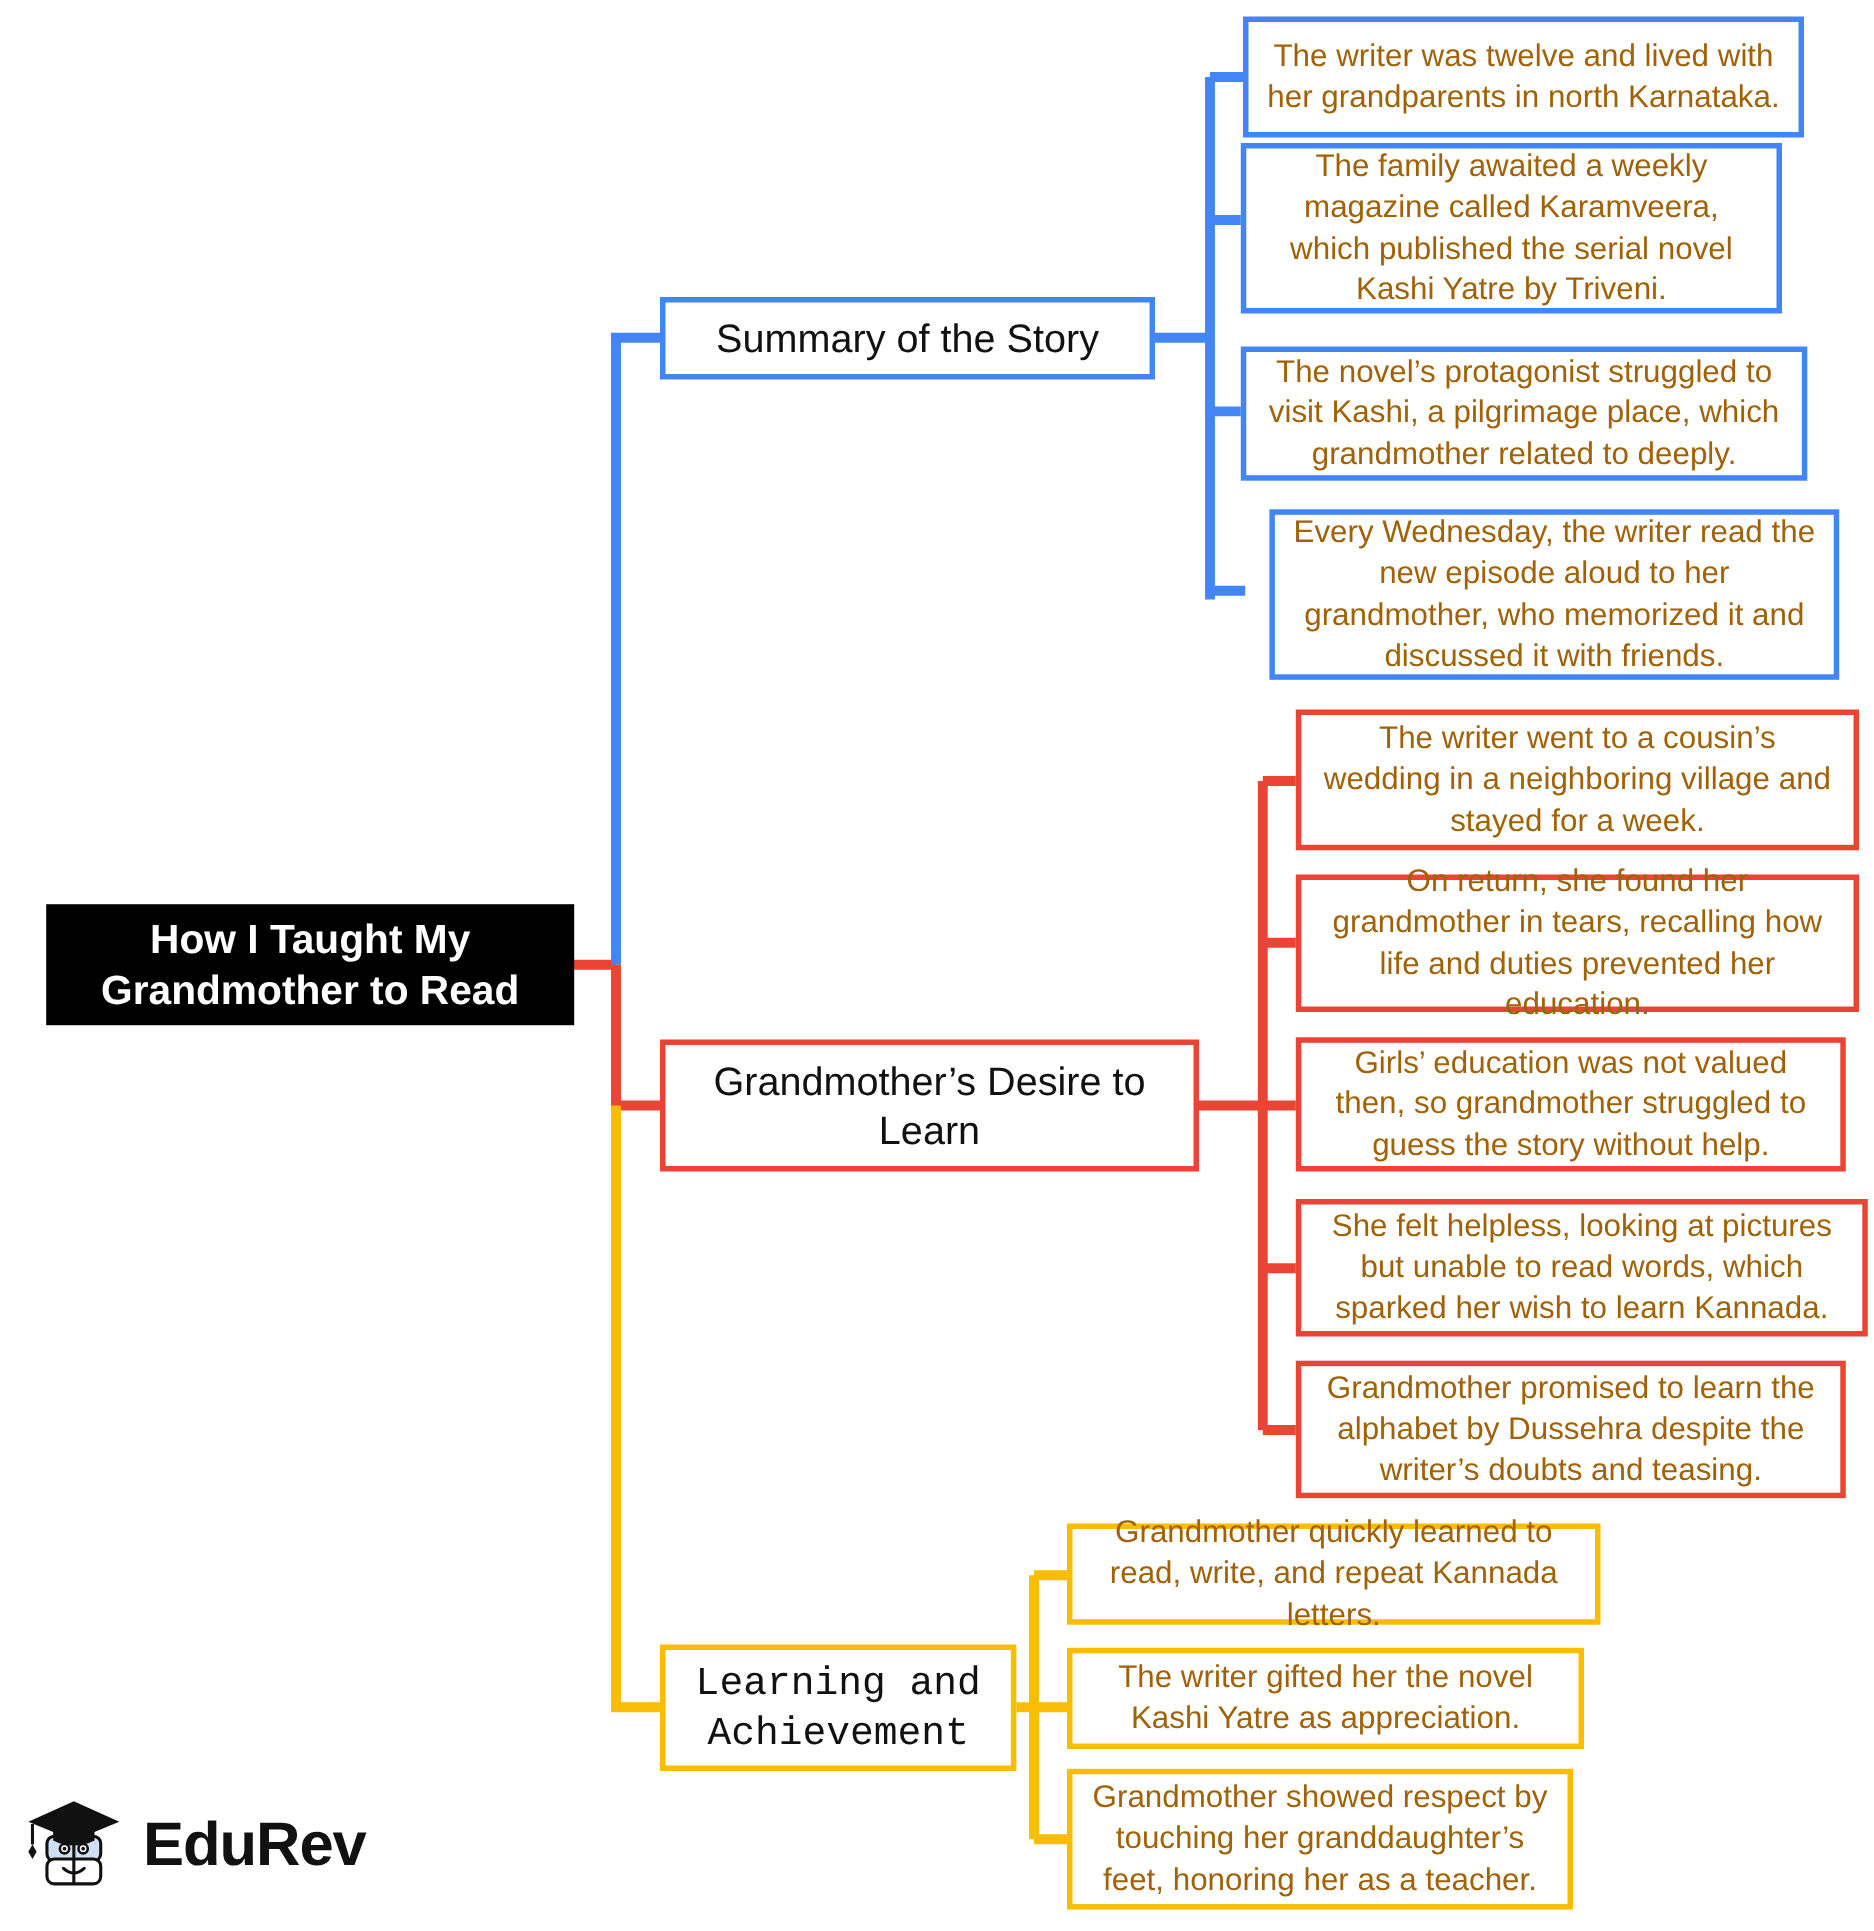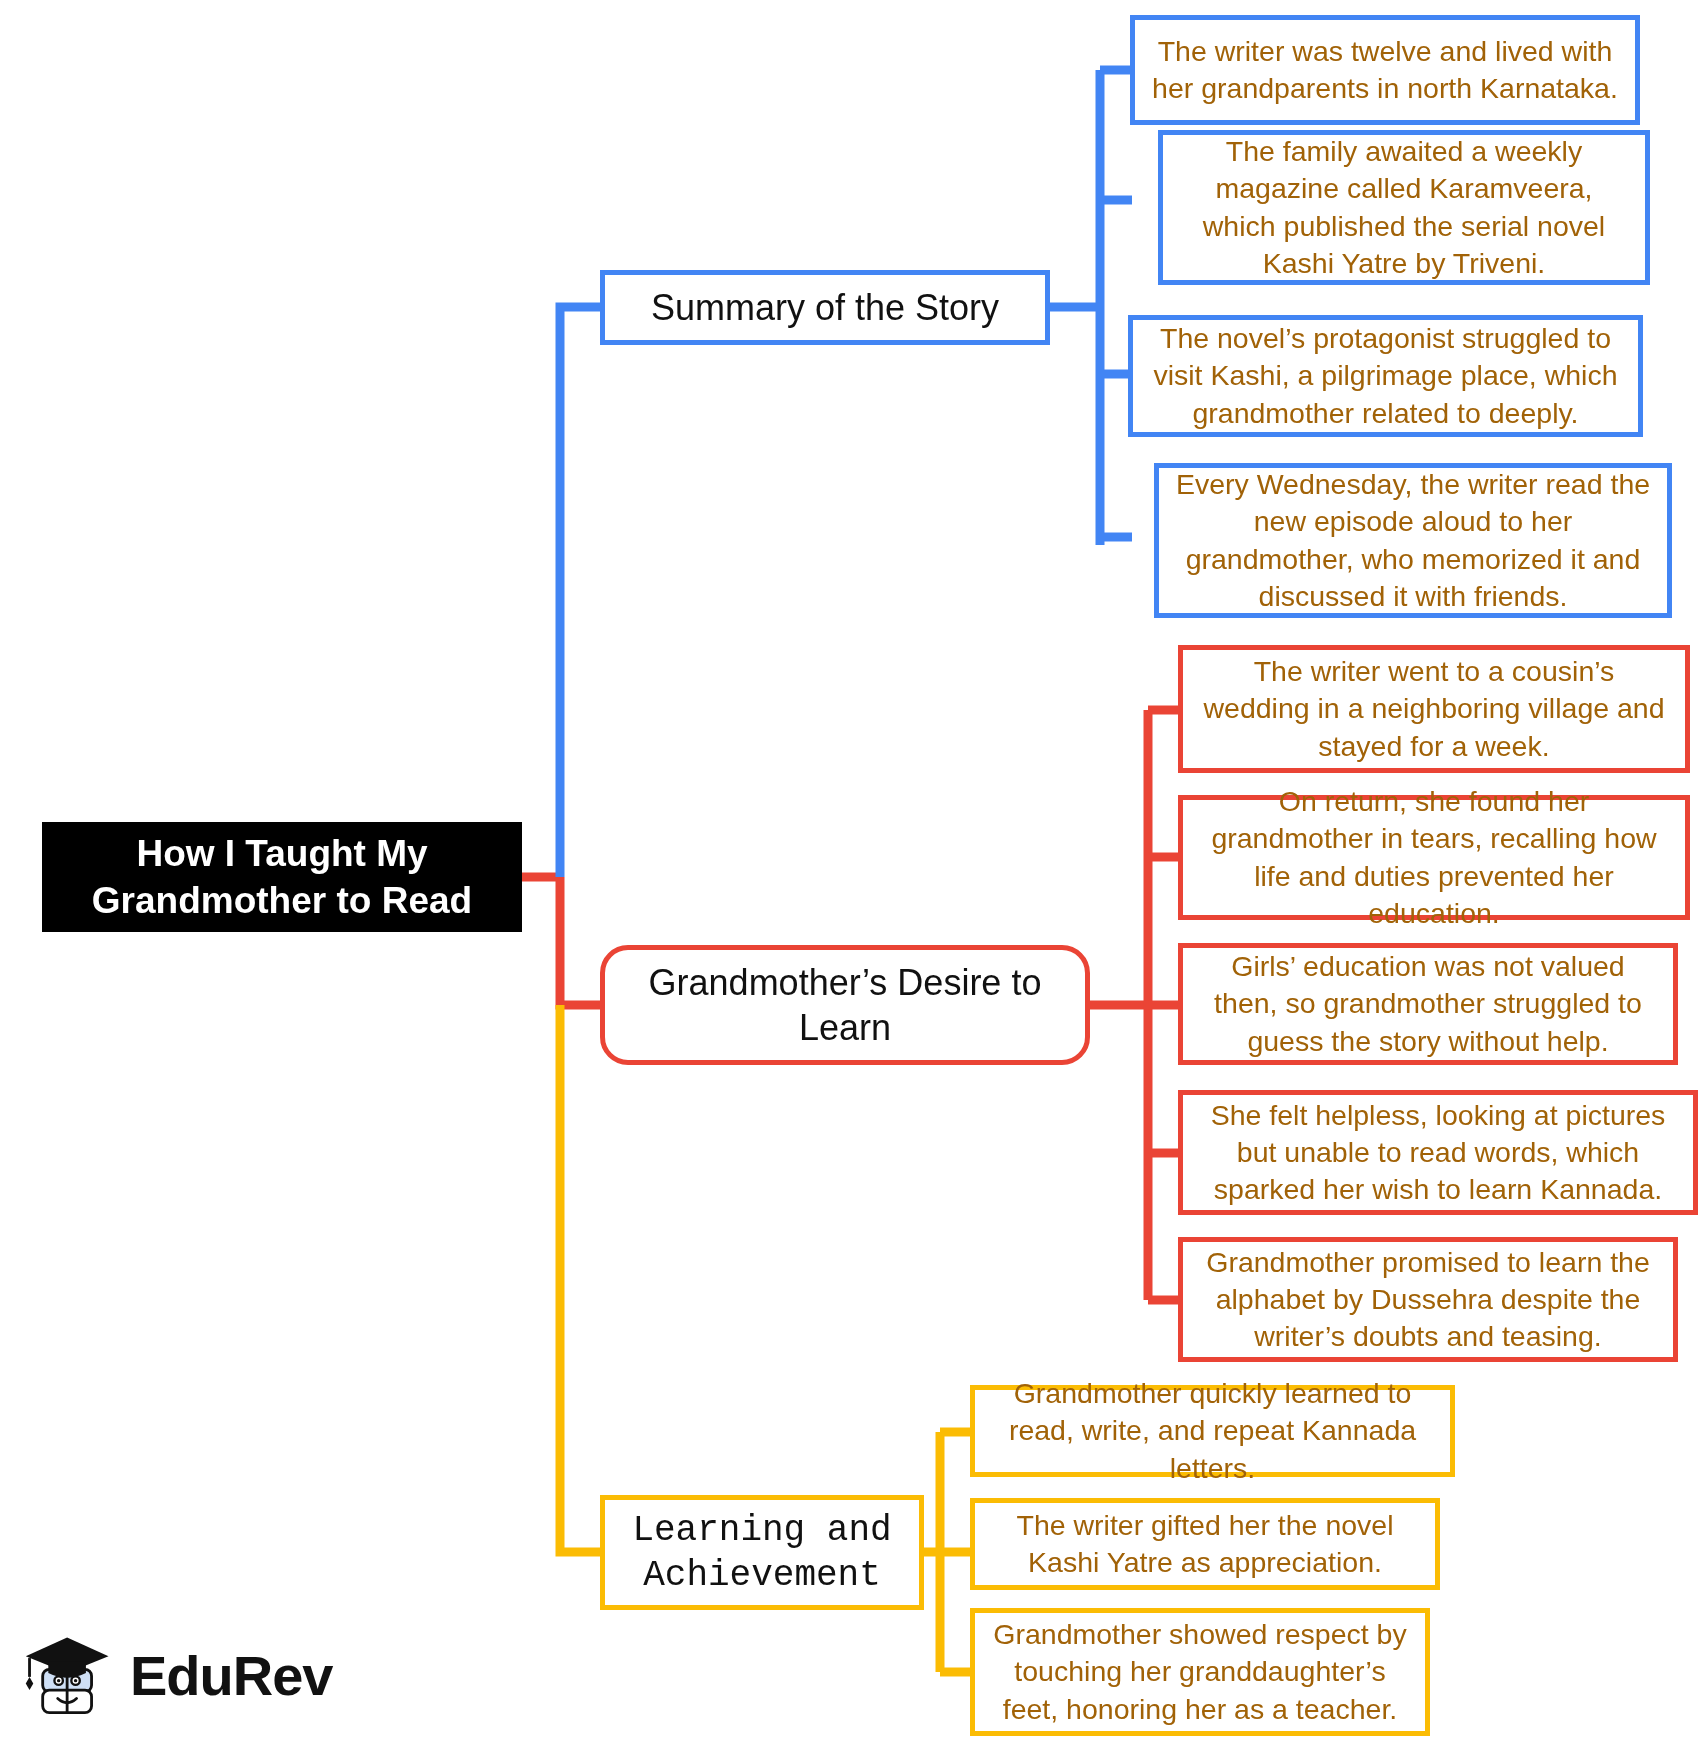--- a/index.html
+++ b/index.html
@@ -15,21 +15,21 @@
 
   
   .root{
     background:#000;color:#fff;font-weight:bold;font-size:37px;line-height:1.28;
     left:18px;top:822px;width:480px;height:110px;padding:4px 10px;margin-left:24px;
   }
 
   
   .branch{border:5px solid;font-size:36px;line-height:1.25;color:#111;padding:4px 14px;}
   .branch.blue{border-color:#4285f4;}
-  .branch.red{border-color:#ea4435;border-radius:28px;}
+  .branch.red{border-color:#ea4435;}
   .branch.yellow{border-color:#fbbc04;}
 
   
   .leaf{border:5px solid;font-size:28.5px;line-height:1.30;color:#a16207;padding:6px 14px;}
   .leaf.blue{border-color:#4285f4;}
   .leaf.red{border-color:#ea4435;}
   .leaf.yellow{border-color:#fbbc04;}
 
   
   .logo{position:absolute;left:22px;top:1620px;width:330px;height:110px;
@@ -81,21 +81,21 @@
   </div>
 
   <div class="node branch blue" style="left:600px;top:270px;width:450px;height:75px;">
     <span>Summary of the Story</span>
   </div>
 
   <div class="node leaf blue" style="left:1130px;top:15px;width:510px;height:110px;">
     <span>The writer was twelve and lived with her grandparents in north Karnataka.</span>
   </div>
 
-  <div class="node leaf blue" style="left:1128px;top:130px;width:492px;height:155px;margin-left:30px;">
+  <div class="node leaf blue" style="left:1128px;top:130px;width:492px;height:155px;">
     <span>The family awaited a weekly magazine called Karamveera, which published the serial novel Kashi Yatre by Triveni.</span>
   </div>
 
   <div class="node leaf blue" style="left:1128px;top:315px;width:515px;height:122px;">
     <span>The novel’s protagonist struggled to visit Kashi, a pilgrimage place, which grandmother related to deeply.</span>
   </div>
 
   <div class="node leaf blue" style="left:1154px;top:463px;width:518px;height:155px;">
     <span>Every Wednesday, the writer read the new episode aloud to her grandmother, who memorized it and discussed it with friends.</span>
   </div>

